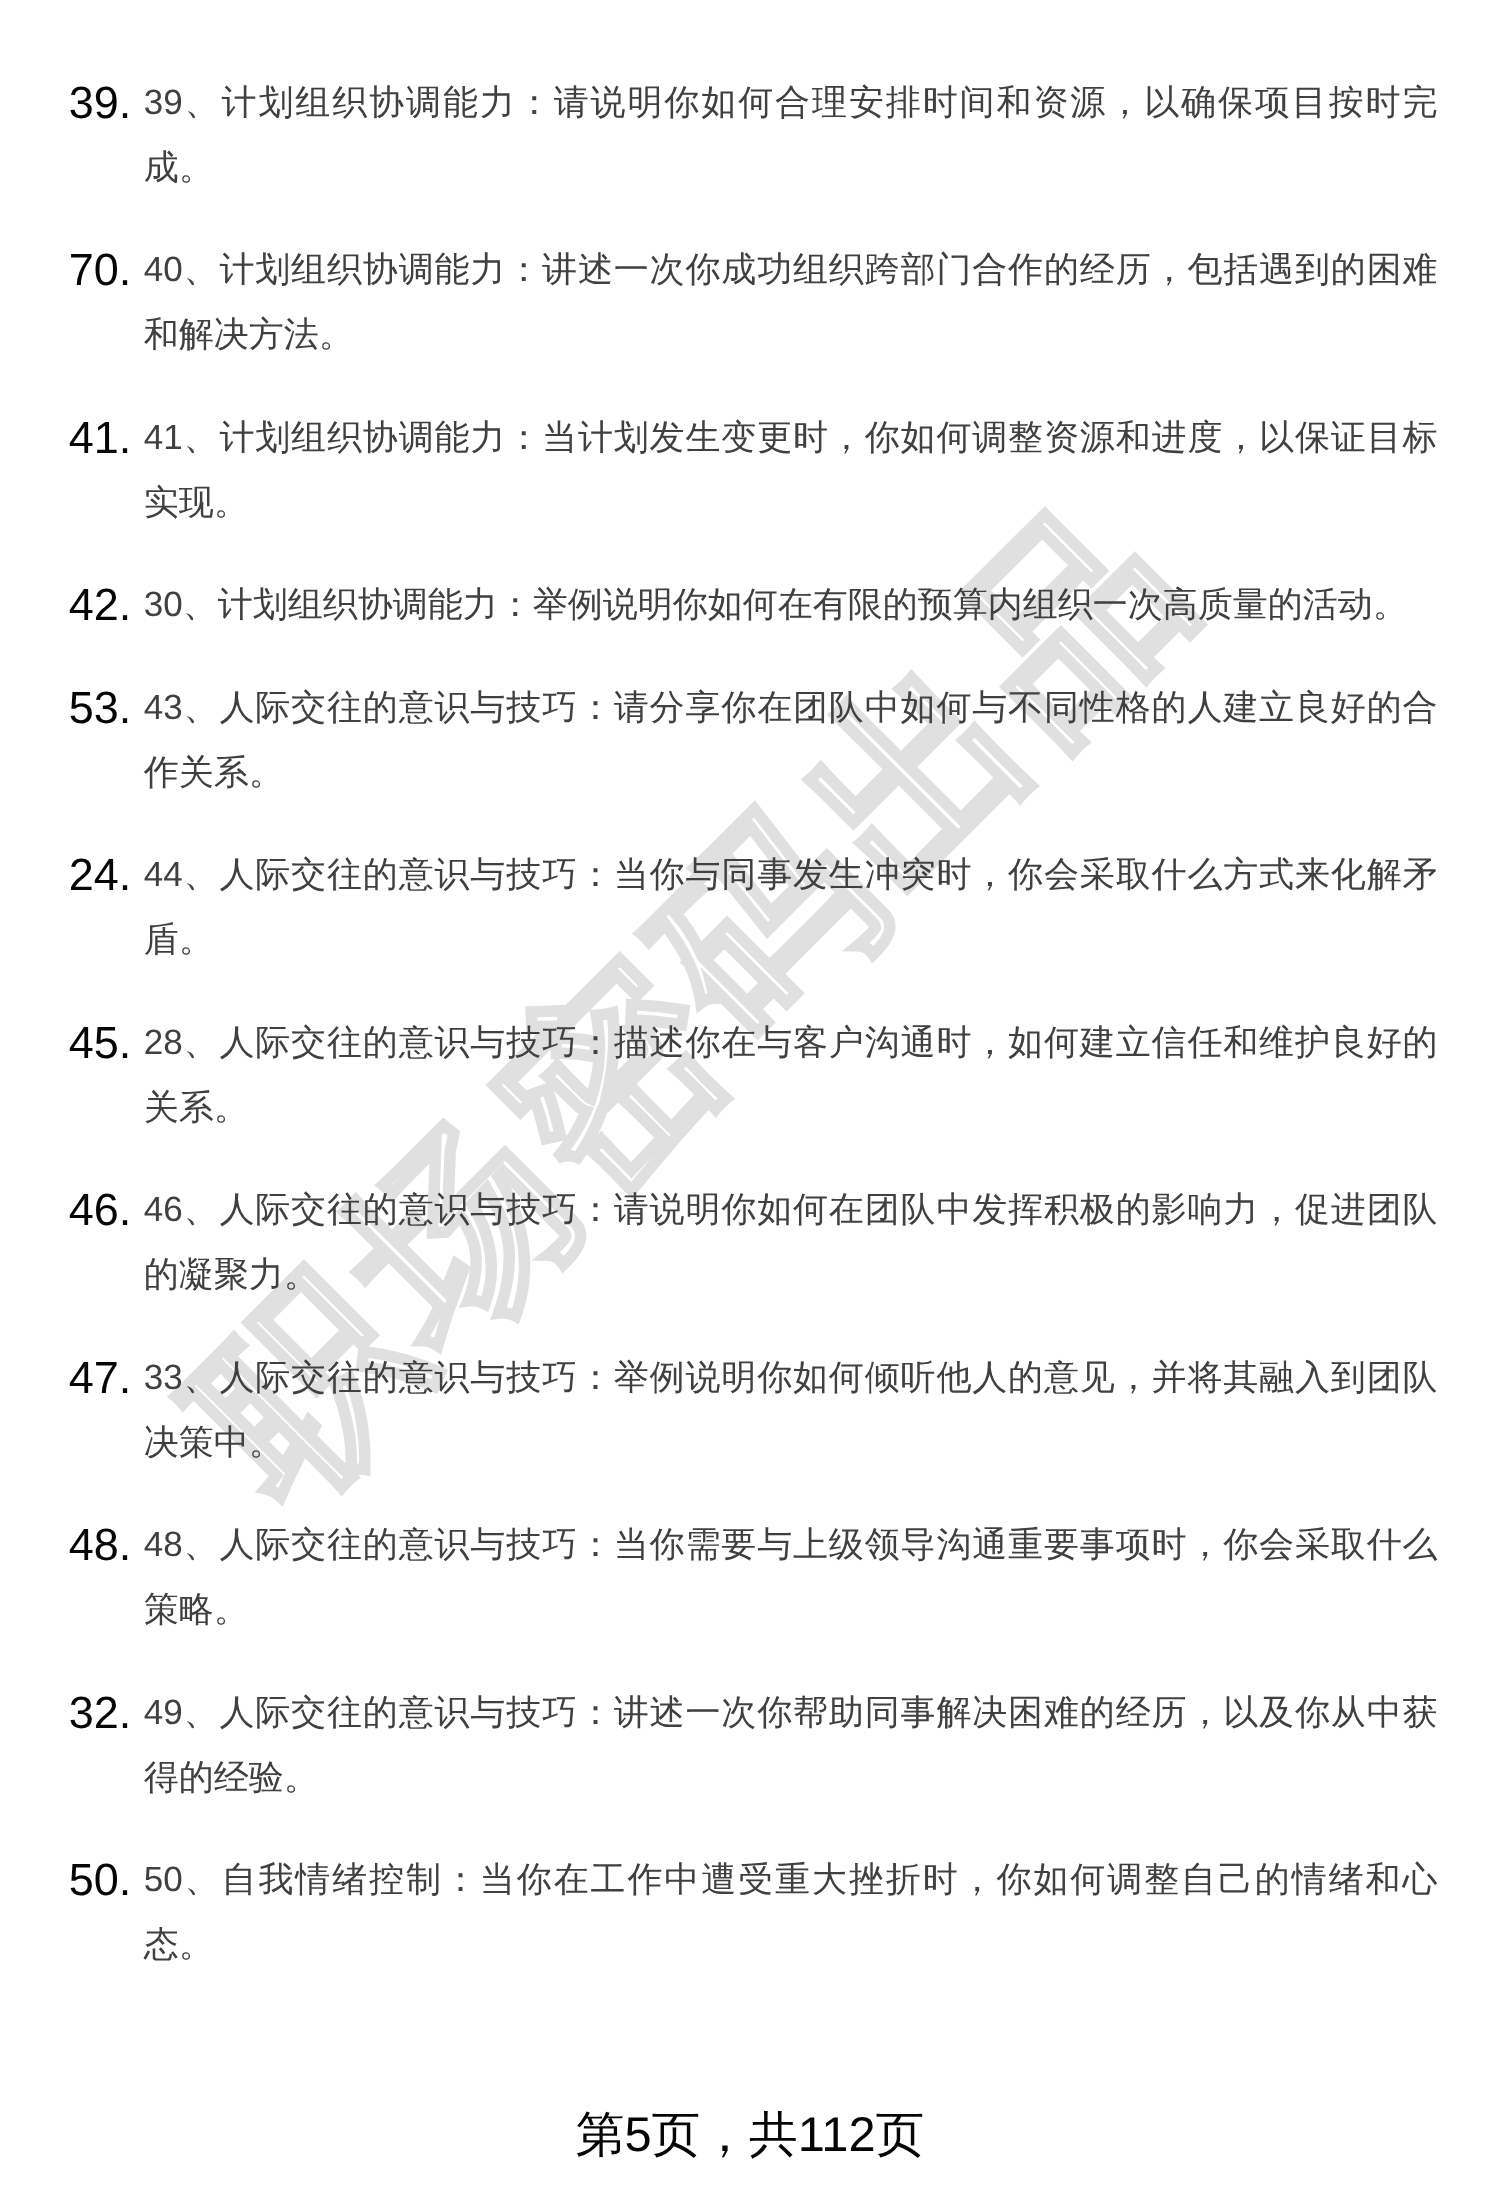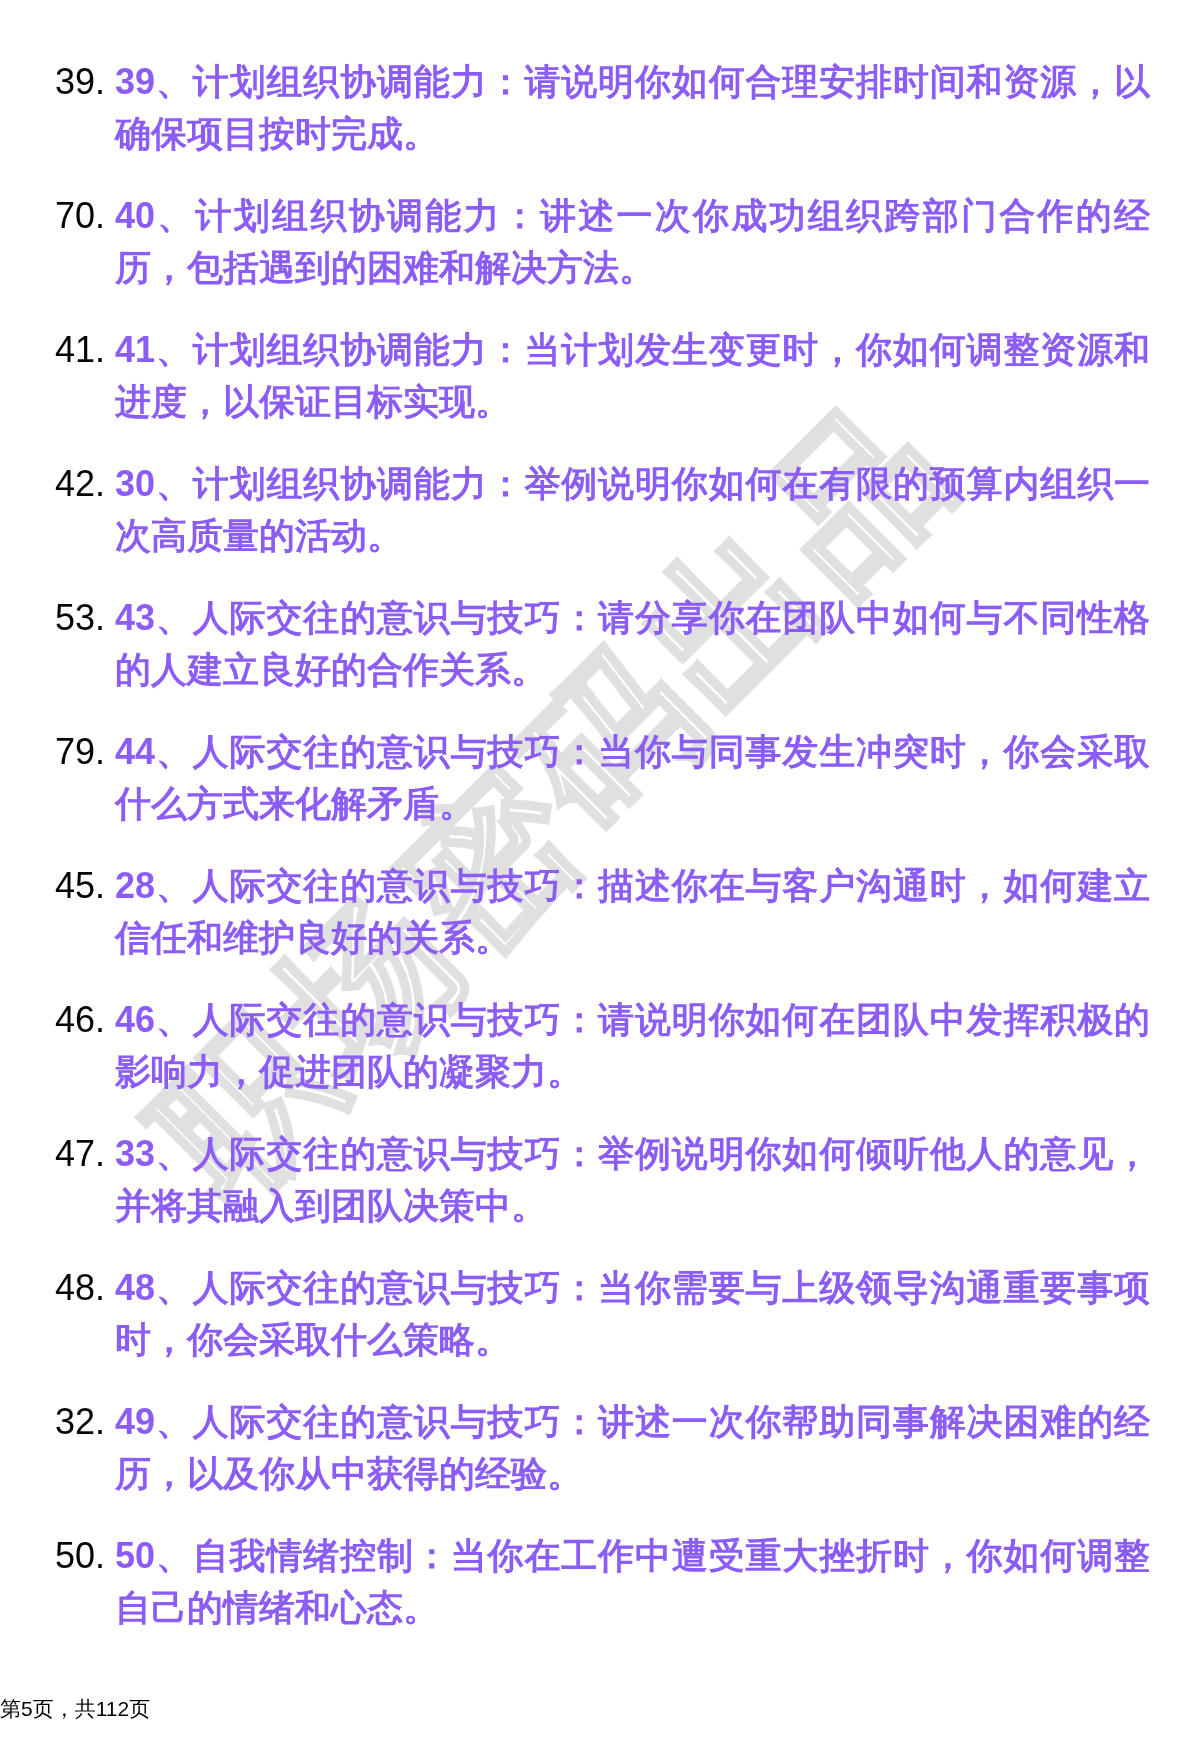--- a/index.html
+++ b/index.html
@@ -51,33 +51,32 @@
   }
   .q-marker {
     flex: 0 0 60px;
     width: 60px;
     font-size: 36px;
     line-height: 52px;
     color: #050505;
   }
   .q-text {
     flex: 1 1 auto;
-    font-size: 36px;
+    font-size: 28px;
     line-height: 52px;
     text-align: justify;
-    color: #8b5cf6;
-    font-weight: bold;
+    color: #404040;
   }
   .footer {
     position: absolute;
     left: 0;
     right: 0;
     top: 1690px;
-    text-align: left;
-    font-size: 21px;
+    text-align: center;
+    font-size: 39px;
     line-height: 38px;
     color: #050505;
     z-index: 1;
   }
 </style>
 </head>
 <body>
 
 <div class="page">
 
@@ -103,21 +102,21 @@
       <span class="q-marker">42.</span>
       <div class="q-text">30、计划组织协调能力：举例说明你如何在有限的预算内组织一次高质量的活动。</div>
     </div>
 
     <div class="q-row">
       <span class="q-marker">53.</span>
       <div class="q-text">43、人际交往的意识与技巧：请分享你在团队中如何与不同性格的人建立良好的合作关系。</div>
     </div>
 
     <div class="q-row">
-      <span class="q-marker">79.</span>
+      <span class="q-marker">24.</span>
       <div class="q-text">44、人际交往的意识与技巧：当你与同事发生冲突时，你会采取什么方式来化解矛盾。</div>
     </div>
 
     <div class="q-row">
       <span class="q-marker">45.</span>
       <div class="q-text">28、人际交往的意识与技巧：描述你在与客户沟通时，如何建立信任和维护良好的关系。</div>
     </div>
 
     <div class="q-row">
       <span class="q-marker">46.</span>

